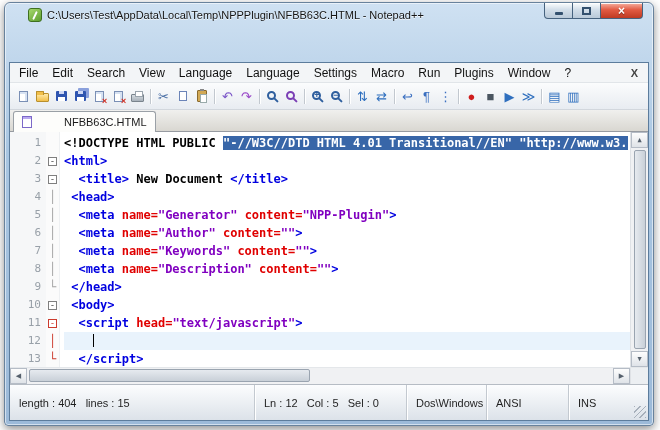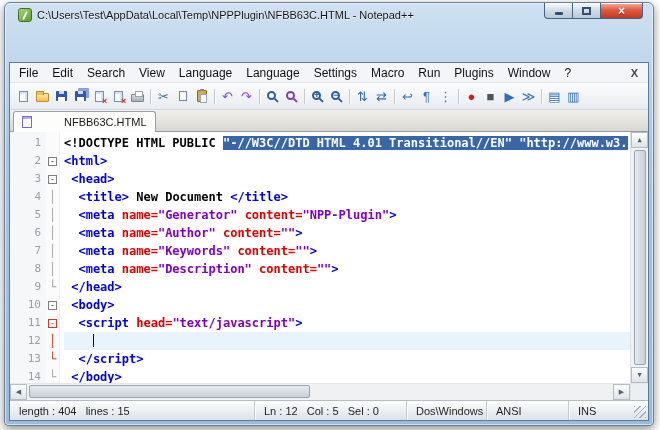--- a/index.html
+++ b/index.html
@@ -10,21 +10,21 @@
   }
 
   
   .window {
     position:absolute; left:4px; top:2px; width:650px; height:424px;
     border-radius:6px 6px 4px 4px;
     background:linear-gradient(180deg,#cfe1f2,#a9c6e2 35%,#9cbad9);
     border:1px solid #68829c;
     box-shadow:0 3px 10px rgba(0,0,0,.45), inset 0 0 0 1px rgba(255,255,255,.55);
   }
-  .titlebar { height:23px; display:flex; align-items:center; padding:0 13px; gap:5px; }
+  .titlebar { height:23px; display:flex; align-items:center; padding:0 23px; gap:5px; }
   .appicon { width:14px; height:14px; border-radius:3px; position:relative; flex:0 0 auto;
     background:linear-gradient(145deg,#a6d86d,#5d9e2f); border:1px solid #3f7020; }
   .appicon::after { content:""; position:absolute; left:5px; top:2px; width:2px; height:9px;
     background:#fff; transform:rotate(25deg); border-radius:1px; }
   .title { font-size:11px; color:#151515; white-space:nowrap; overflow:hidden; flex:1;
     text-shadow:0 1px 0 rgba(255,255,255,.75); }
   .winbtns { position:absolute; right:10px; top:0; display:flex; }
   .wbtn { height:16px; border:1px solid #46627e; border-top:none; display:flex; align-items:center;
     justify-content:center; background:linear-gradient(#fbfdfe,#d2dee9 45%,#b9c9d8);
     box-shadow:inset 0 1px 0 rgba(255,255,255,.9); cursor:default; }
@@ -132,21 +132,21 @@
     border:1px solid #9aa4b0; border-radius:2px; }
   .hscrollrow { height:17px; display:flex; background:#f0f1f3; border-top:1px solid #e4e7ea; }
   .hscroll { flex:1; display:flex; align-items:stretch; }
   .hscroll .sarrow { width:17px; height:100%; flex:0 0 auto; }
   .htrack { flex:1; position:relative; }
   .hthumb { position:absolute; left:2px; top:1px; width:48%; height:13px;
     background:linear-gradient(#e6eaef,#c9d0d8); border:1px solid #9aa4b0; border-radius:2px; }
   .scorner { width:18px; background:#eceff2; border-left:1px solid #dfe2e6; }
 
   
-  .statusbar { height:20px; background:linear-gradient(#fcfdfe,#dce2e9); border-top:1px solid #b6bcc4;
+  .statusbar { height:36px; background:linear-gradient(#fcfdfe,#dce2e9); border-top:1px solid #b6bcc4;
     display:flex; align-items:stretch; font-size:11px; color:#1f1f1f; }
   .sbcell { display:flex; align-items:center; padding:0 9px; border-right:1px solid #c3c9d0;
     box-shadow:1px 0 0 #ffffff; white-space:pre; }
   .sbcell:nth-child(1) { width:245px; }
   .sbcell:nth-child(2) { width:152px; }
   .sbcell:nth-child(3) { width:80px; }
   .sbcell:nth-child(4) { width:82px; }
   .sbcell:nth-child(5) { flex:1; border-right:none; box-shadow:none; }
   .grip { width:12px; height:12px; margin:auto 2px 2px auto;
     background:repeating-linear-gradient(135deg,#a7b0bb 0 1px,transparent 1px 4px); }
@@ -318,22 +318,22 @@
           <div class="foldrow">
             <span class="foldln">└</span>
           </div>
           <div class="foldrow">
             <span class="foldln">└</span>
           </div>
         </div>
       <div class="codearea" id="code">
           <div class="cline"><span class="seg-pl">&lt;!DOCTYPE HTML PUBLIC </span><span class="seg-sel">"-//W3C//DTD HTML 4.01 Transitional//EN" "http://www.w3.</span></div>
           <div class="cline"><span class="seg-tag">&lt;html&gt;</span></div>
+          <div class="cline"><span class="seg-tag">  &lt;title&gt;</span><span class="seg-pl"> New Document </span><span class="seg-tag">&lt;/title&gt;</span></div>
           <div class="cline"><span class="seg-tag"> &lt;head&gt;</span></div>
-          <div class="cline"><span class="seg-tag">  &lt;title&gt;</span><span class="seg-pl"> New Document </span><span class="seg-tag">&lt;/title&gt;</span></div>
           <div class="cline"><span class="seg-tag">  &lt;meta </span><span class="seg-attr">name=</span><span class="seg-val">"Generator"</span><span class="seg-attr"> content=</span><span class="seg-val">"NPP-Plugin"</span><span class="seg-tag">&gt;</span></div>
           <div class="cline"><span class="seg-tag">  &lt;meta </span><span class="seg-attr">name=</span><span class="seg-val">"Author"</span><span class="seg-attr"> content=</span><span class="seg-val">""</span><span class="seg-tag">&gt;</span></div>
           <div class="cline"><span class="seg-tag">  &lt;meta </span><span class="seg-attr">name=</span><span class="seg-val">"Keywords"</span><span class="seg-attr"> content=</span><span class="seg-val">""</span><span class="seg-tag">&gt;</span></div>
           <div class="cline"><span class="seg-tag">  &lt;meta </span><span class="seg-attr">name=</span><span class="seg-val">"Description"</span><span class="seg-attr"> content=</span><span class="seg-val">""</span><span class="seg-tag">&gt;</span></div>
           <div class="cline"><span class="seg-tag"> &lt;/head&gt;</span></div>
           <div class="cline"><span class="seg-tag"> &lt;body&gt;</span></div>
           <div class="cline"><span class="seg-tag">  &lt;script </span><span class="seg-attr">head=</span><span class="seg-val">"text/javascript"</span><span class="seg-tag">&gt;</span></div>
           <div class="cline current"><span class="seg-pl">    </span><span class="caret"></span></div>
           <div class="cline"><span class="seg-tag">  &lt;/script&gt;</span></div>
           <div class="cline"><span class="seg-tag"> &lt;/body&gt;</span></div>

